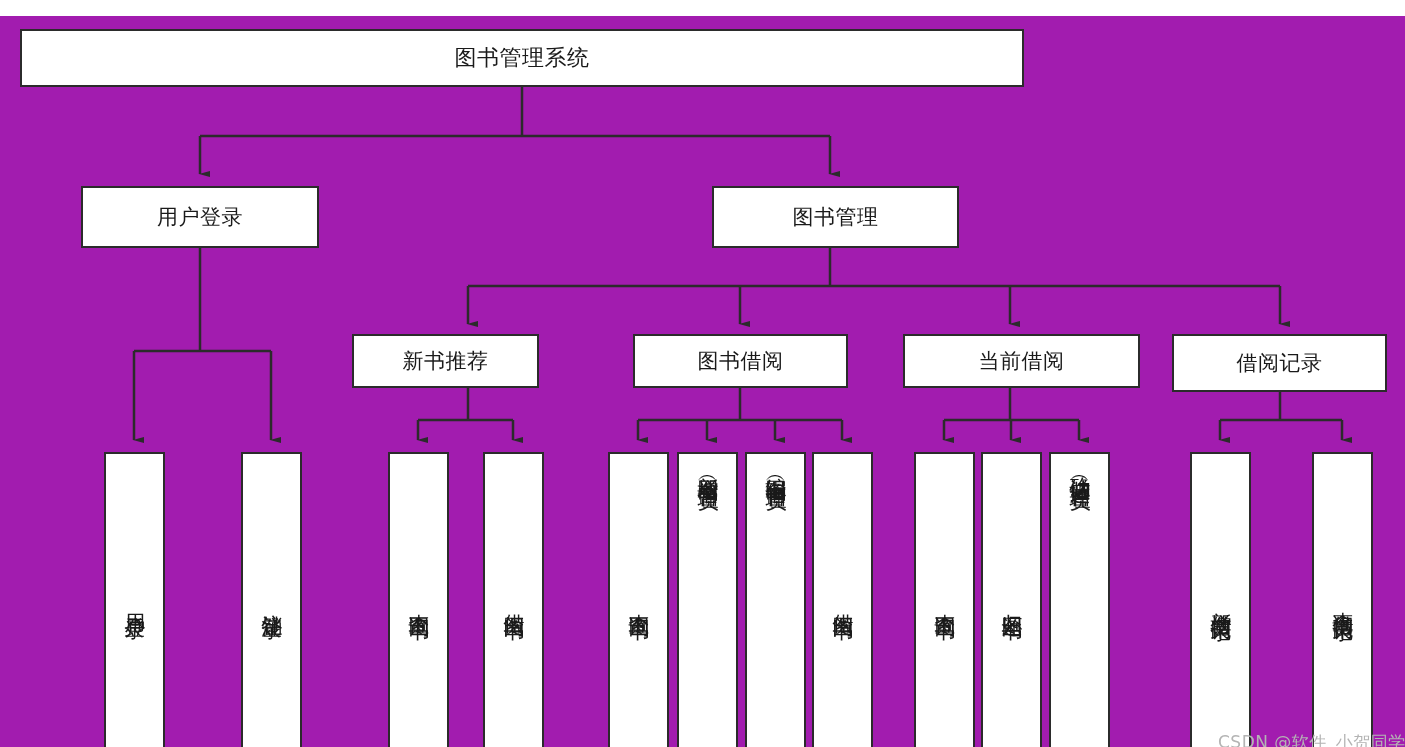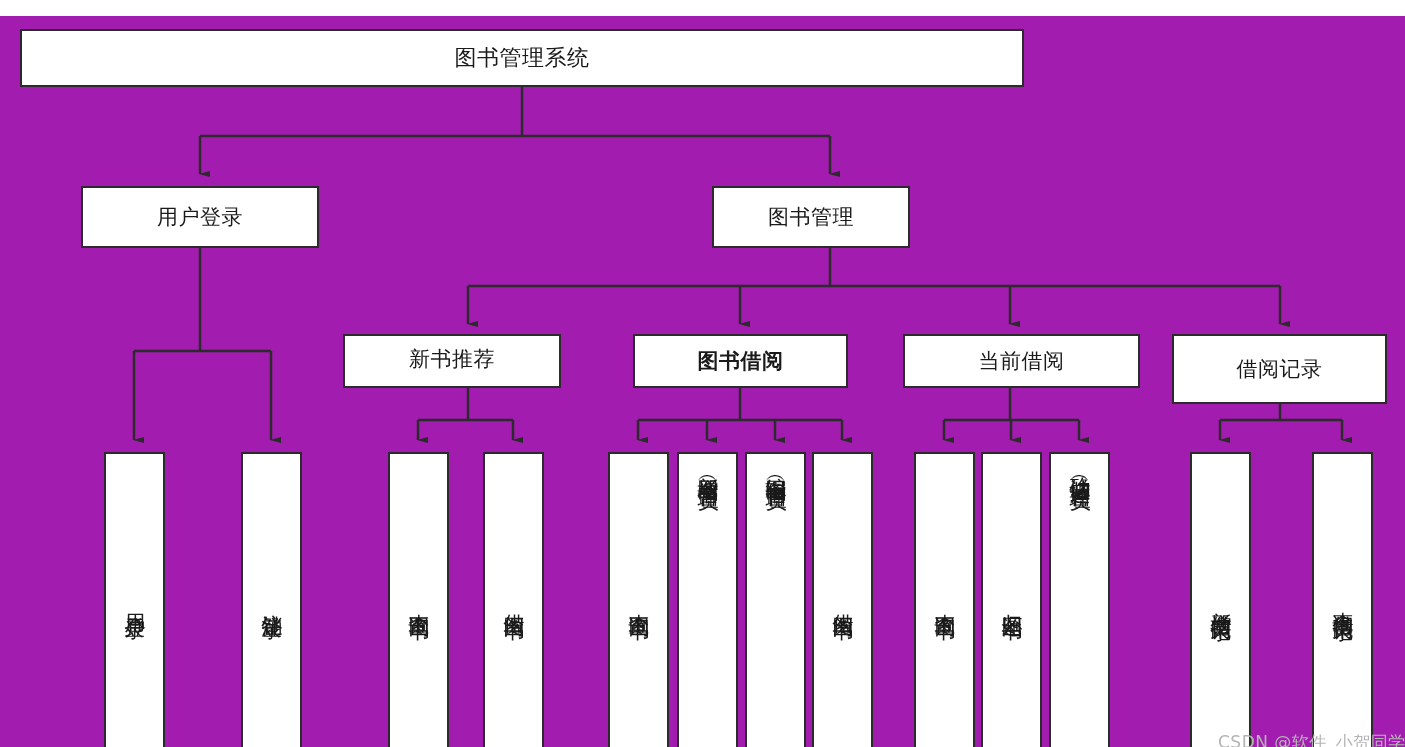--- a/index.html
+++ b/index.html
@@ -131,34 +131,34 @@
     </g>
   </svg>
 
   <div class="node rootbox" style="left:20px; top:13px; width:1004px; height:58px;">
     <span class="node-label">图书管理系统</span>
   </div>
 
   <div class="node hbox" style="left:81px; top:170px; width:238px; height:62px;">
     <span class="node-label">用户登录</span>
   </div>
-  <div class="node hbox" style="left:712px; top:170px; width:198px; height:62px;">
+  <div class="node hbox" style="left:712px; top:170px; width:247px; height:62px;">
     <span class="node-label">图书管理</span>
   </div>
 
-  <div class="node hbox" style="left:343px; top:318px; width:218px; height:54px;font-family:Liberation Mono, monospace;">
+  <div class="node hbox" style="left:352px; top:318px; width:187px; height:54px;">
     <span class="node-label">新书推荐</span>
   </div>
-  <div class="node hbox" style="left:633px; top:318px; width:215px; height:54px;font-weight:bold;">
+  <div class="node hbox" style="left:633px; top:318px; width:215px; height:54px;">
     <span class="node-label">图书借阅</span>
   </div>
   <div class="node hbox" style="left:903px; top:318px; width:237px; height:54px;">
     <span class="node-label">当前借阅</span>
   </div>
-  <div class="node hbox" style="left:1172px; top:318px; width:215px; height:70px;">
+  <div class="node hbox" style="left:1172px; top:318px; width:215px; height:58px;">
     <span class="node-label">借阅记录</span>
   </div>
 
   <div class="node leaf centered" style="left:104px; top:436px; width:61px; height:298px;">
     <span class="node-label">用户登录</span>
   </div>
   <div class="node leaf centered" style="left:241px; top:436px; width:61px; height:298px;">
     <span class="node-label">注销登录</span>
   </div>
 

